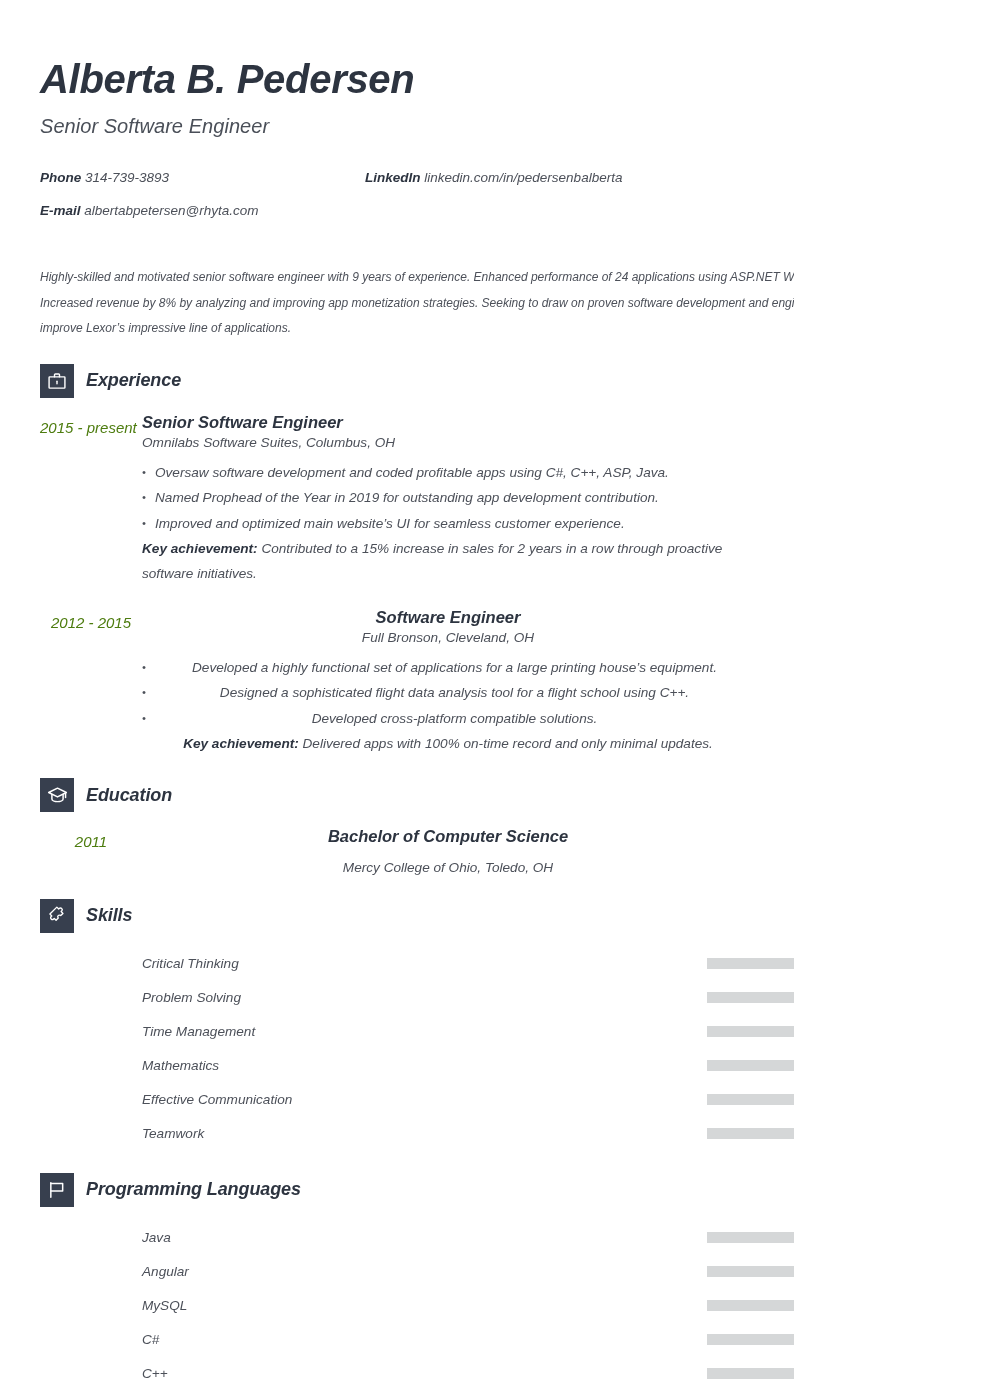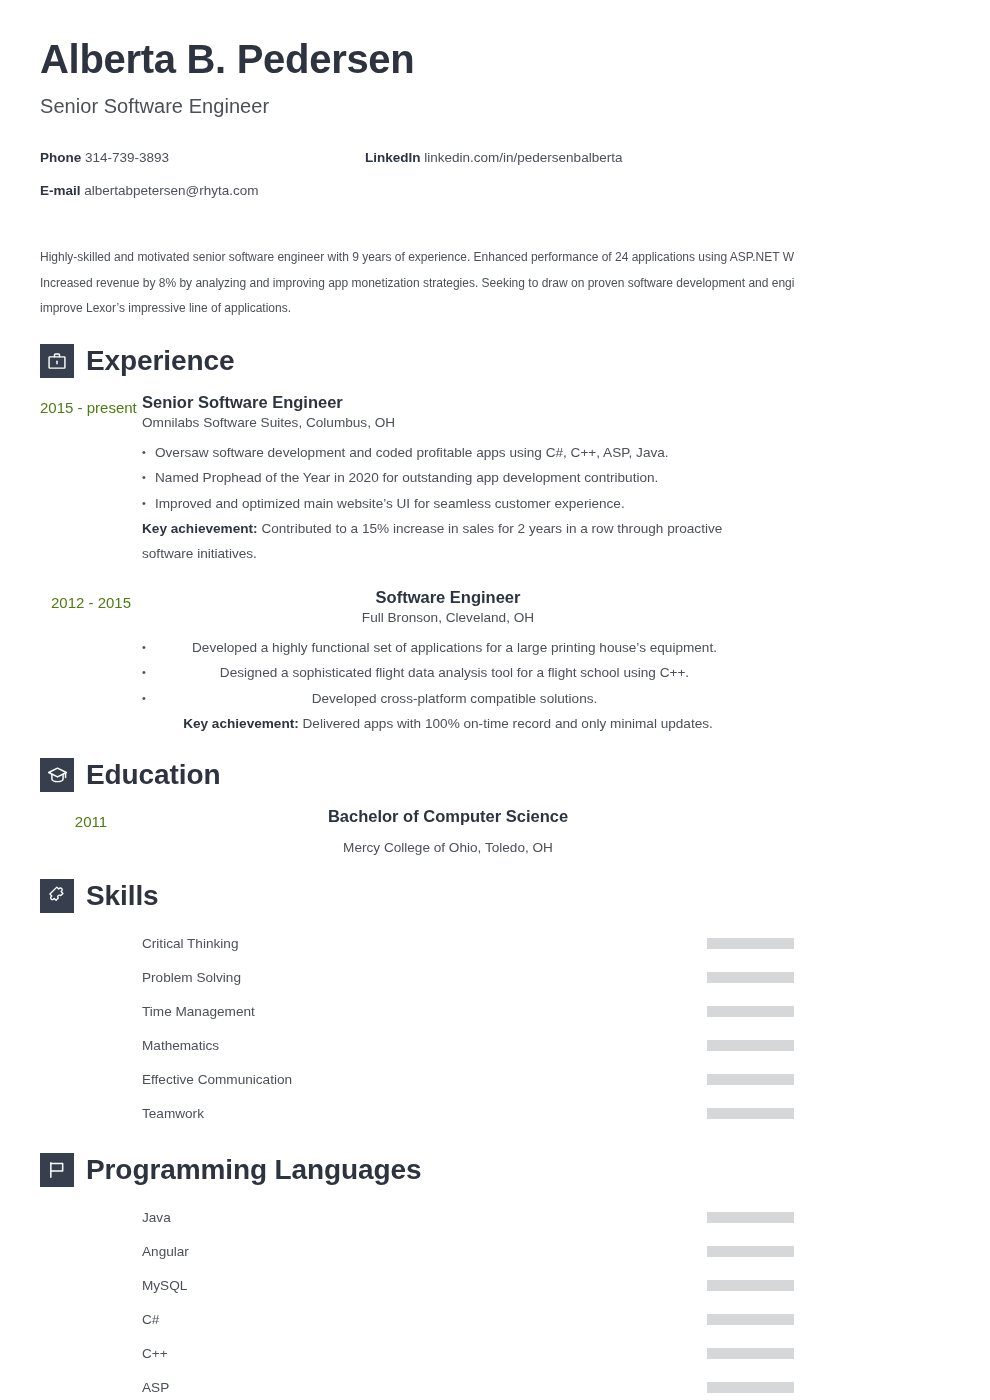--- a/index.html
+++ b/index.html
@@ -13,22 +13,23 @@
     background: #ffffff;
     font-family: "Liberation Sans", sans-serif;
     color: #3b3f46;
     -webkit-font-smoothing: antialiased;
   }
 
   .page {
     position: relative;
     width: 794px;
     height: 1400px;
-    padding: 32px 40px 0 40px;
+    padding: 52px 40px 0 40px;
     overflow: hidden;
+    font-style: italic;
   }
 
   
   .name {
     font-size: 40px;
     font-weight: bold;
     letter-spacing: -0.3px;
     color: #2d3440;
     line-height: 1.18;
     margin-top: 4px;
@@ -101,21 +102,21 @@
     background: #373f4e;
     display: flex;
     align-items: center;
     justify-content: center;
     flex: 0 0 auto;
   }
 
   .sec-icon svg { display: block; }
 
   .sec-title {
-    font-size: 28px;
+    font-size: 18px;
     font-weight: bold;
     color: #2d3440;
     letter-spacing: -0.1px;
   }
 
   
   .entry {
     display: flex;
     margin-bottom: 20px;
   }
@@ -260,21 +261,21 @@
       <h2 class="sec-title">Experience</h2>
     </div>
 
     <div class="entry">
       <div class="entry-date">2015 - present</div>
       <div class="entry-body">
         <div class="entry-role">Senior Software Engineer</div>
         <div class="entry-org">Omnilabs Software Suites, Columbus, OH</div>
         <ul class="bullets">
           <li>Oversaw software development and coded profitable apps using C#, C++, ASP, Java.</li>
-          <li>Named Prophead of the Year in 2020 for outstanding app development contribution.</li>
+          <li>Named Prophead of the Year in 2019 for outstanding app development contribution.</li>
           <li>Improved and optimized main website’s UI for seamless customer experience.</li>
         </ul>
         <div class="key-ach">
           <b>Key achievement:</b>
           <span>Contributed to a 15% increase in sales for 2 years in a row through proactive software initiatives.</span>
         </div>
       </div>
     </div>
 
     <div class="entry">

